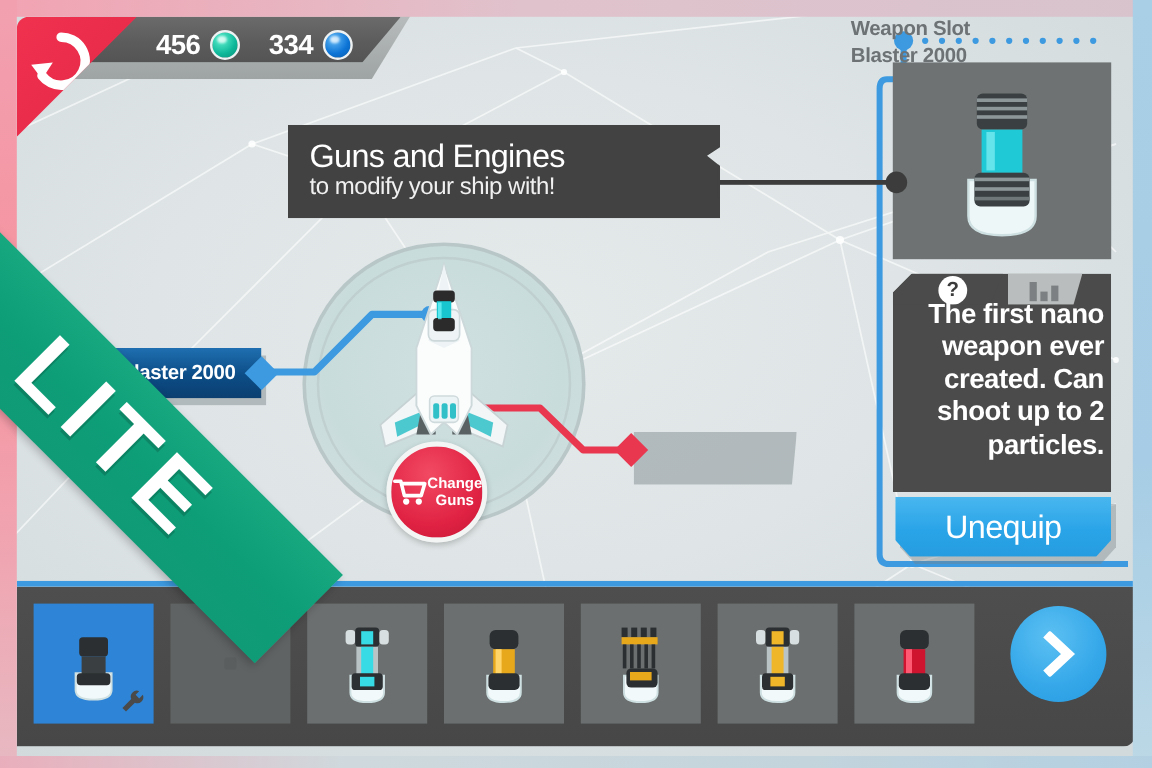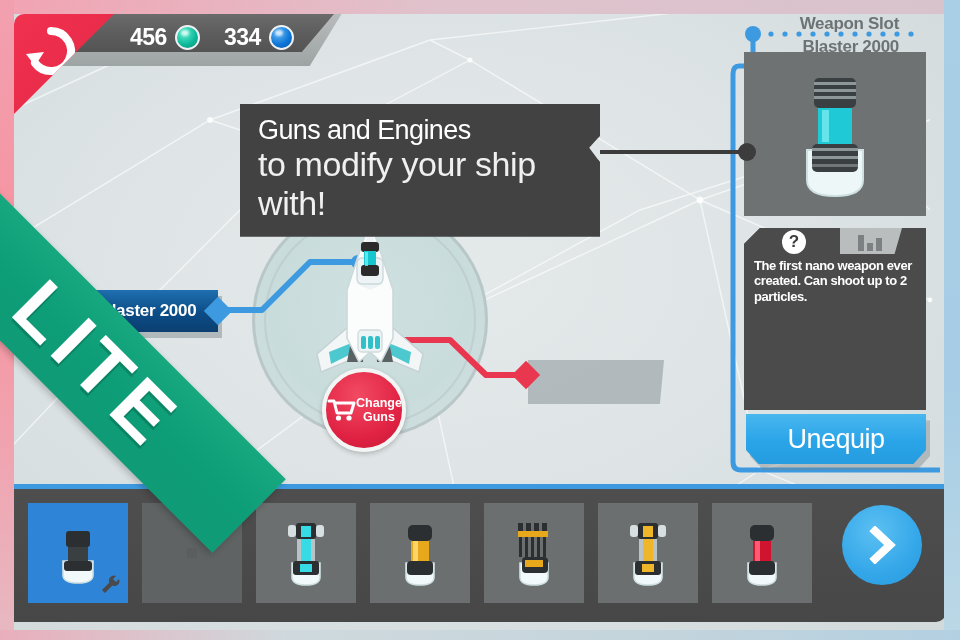--- a/index.html
+++ b/index.html
@@ -74,21 +74,21 @@
   #tip-body {
     background:#424242; padding:12px 16px 14px 18px;
     clip-path: polygon(0 0, 100% 0, 100% 24%, 97% 33%, 100% 44%, 100% 100%, 0 100%);
     position:relative;
   }
   #tip-arrow {
     position:absolute; right:-14px; top:26px; width:16px; height:36px; background:#424242;
     clip-path: polygon(0 0, 100% 46%, 0 100%);
   }
   #tip-l1 { color:#fff; font-size:27px; font-weight:normal; letter-spacing:-.6px; line-height:1.08; }
-  #tip-l2 { color:#f0f0f0; font-size:34px; font-weight:300; letter-spacing:-.4px; line-height:1.14; }
+  #tip-l2 { color:#f0f0f0; font-size:20px; font-weight:300; letter-spacing:-.4px; line-height:1.14; }
   #tip-leader {
     position:absolute; left:600px; top:150px; width:146px; height:4px;
     background:#3c3c3c; z-index:24;
   }
   #tip-dot {
     position:absolute; left:738px; top:143px; width:18px; height:18px; border-radius:50%;
     background:#3c3c3c; z-index:24;
   }
 
   
@@ -145,21 +145,21 @@
     background:radial-gradient(circle at 42% 30%, #f24a63, #e02243 62%, #c51736);
     border:4px solid #f3f4f4; z-index:22; cursor:pointer;
     display:flex; align-items:center; justify-content:center;
     box-shadow:0 2px 5px rgba(0,0,0,.22);
   }
   #changeship .cs-lines { color:#fff; font-size:12.5px; font-weight:bold; line-height:1.08; text-align:center; margin-top:1px; }
 
   
   #rail { position:absolute; left:0; top:0; width:960px; height:640px; z-index:11; }
 
-  #slot-title { position:absolute; left:709px; top:14px; width:190px; text-align:right; z-index:20; }
+  #slot-title { position:absolute; left:709px; top:14px; width:190px; text-align:left; z-index:20; }
   #slot-title .t1 { color:#6d7375; font-size:17px; font-weight:bold; letter-spacing:-.3px; }
   #slot-title .t2 { color:#6d7375; font-size:17px; font-weight:bold; letter-spacing:-.3px; margin-top:3px; }
 
   #slot-box {
     position:absolute; left:744px; top:52px; width:182px; height:164px; z-index:18;
     background:#6e7272; cursor:pointer;
   }
   #slot-weapon { position:absolute; left:50%; top:50%; transform:translate(-50%,-50%); }
 
   #desc {
@@ -179,22 +179,22 @@
     cursor:pointer;
   }
   .qmark {
     position:absolute; left:38px; top:2px; width:24px; height:24px; border-radius:50%;
     background:#fff; color:#3b3b3b; font-size:17px; font-weight:bold;
     display:flex; align-items:center; justify-content:center;
   }
   .bars { position:absolute; left:18px; top:7px; display:flex; align-items:flex-end; gap:3px; }
   .bars i { display:block; background:#7c8082; width:6px; }
   #desc-text {
-    position:absolute; left:754px; top:258px; width:166px; z-index:20;
-    color:#fff; font-size:13px; font-weight:bold; line-height:1.18; letter-spacing:-.4px;
+    position:absolute; left:754px; top:248px; width:166px; z-index:20;
+    color:#fff; font-size:23px; font-weight:bold; line-height:1.18; letter-spacing:-.4px;text-align:right;
   }
 
   #unequip {
     position:absolute; left:746px; top:414px; width:180px; height:50px; z-index:18;
     background:linear-gradient(180deg,#49b7ef,#2aa4e8 55%,#259cdf);
     clip-path: polygon(0 0, 100% 0, 100% 72%, 93% 100%, 7% 100%, 0 72%);
     display:flex; align-items:center; justify-content:center; cursor:pointer;
   }
   #unequip span { color:#fff; font-size:27px; font-weight:300; letter-spacing:-.5px; }
   #unequip-sh {

